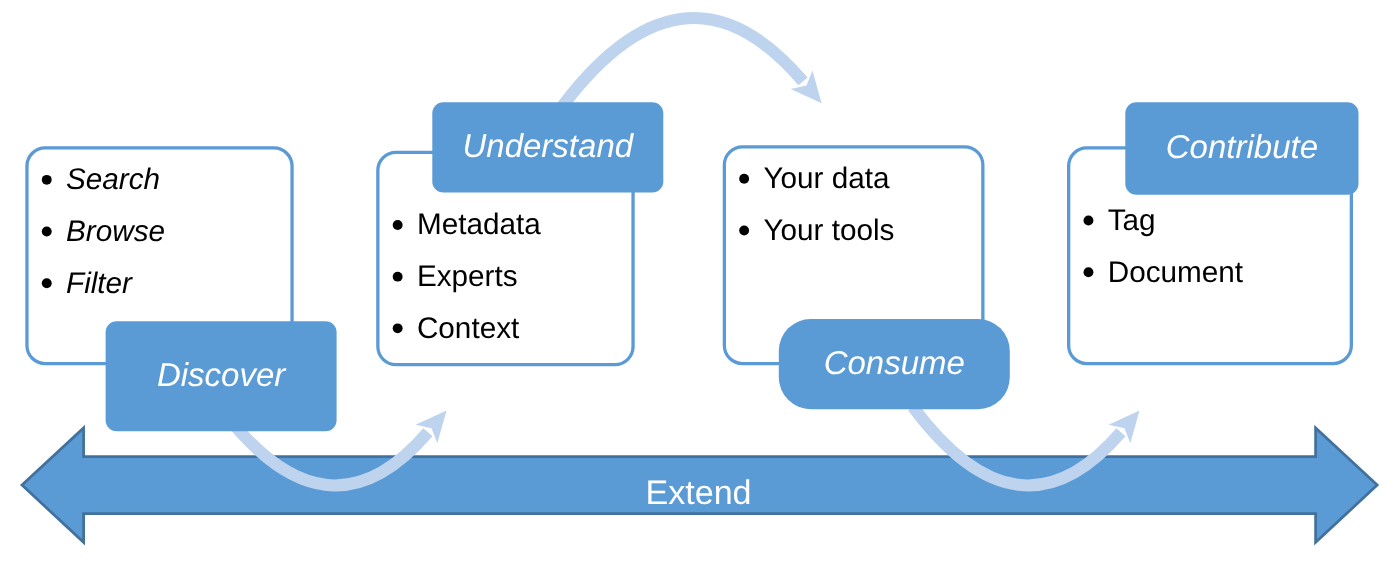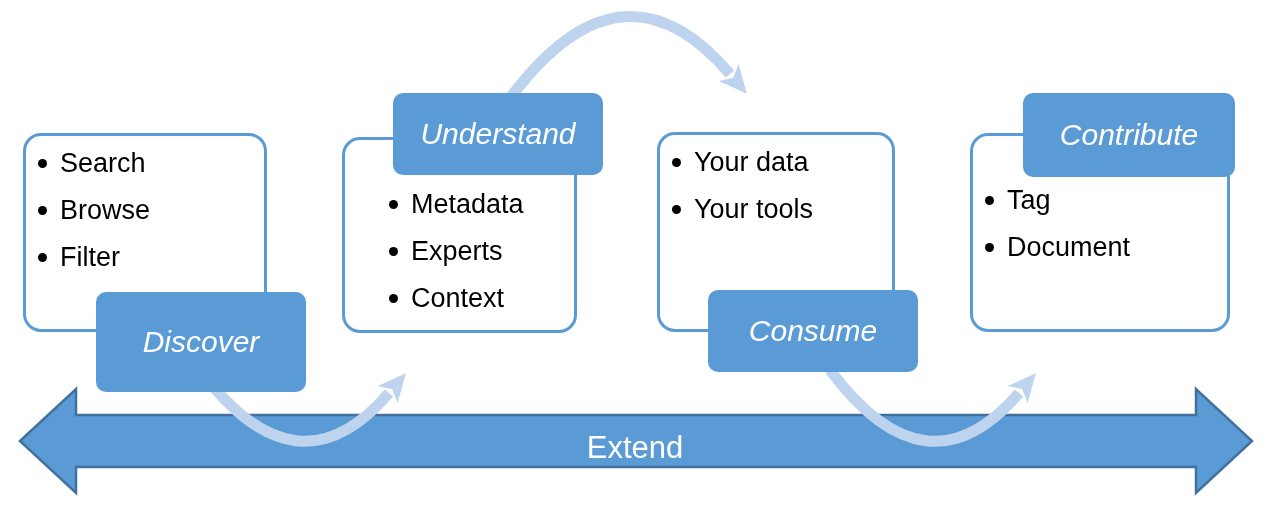--- a/index.html
+++ b/index.html
@@ -78,27 +78,27 @@
   }
   .extend-label{
     position:absolute;
     left:535px;top:429px;width:200px;height:38px;
     display:flex;align-items:center;justify-content:center;
     color:var(--label-text);
     font-size:31px;
     z-index:3;
   }
   
-  .box-discover   {left:23px;  top:133px; width:244px; height:199px;}
-  .box-understand {left:342px; top:137px; width:235px; height:196px;padding-left:32px;}
+  .box-discover   {left:23px;  top:133px; width:244px; height:199px;font-style:italic;}
+  .box-understand {left:342px; top:137px; width:235px; height:196px;}
   .box-consume    {left:657px; top:132px; width:238px; height:200px;}
   .box-contribute {left:970px; top:133px; width:260px; height:199px;}
   .label-discover   {left:96px;   top:292px; width:210px; height:100px;}
   .label-understand {left:393px;  top:93px;  width:210px; height:82px;}
-  .label-consume    {left:708px;  top:290px; width:210px; height:82px;}
+  .label-consume    {left:708px;  top:290px; width:210px; height:82px;border-radius:29px;}
   .label-contribute {left:1023px; top:93px;  width:212px; height:84px;}
 </style>
 </head>
 <body>
 
 <div class="canvas">
 
   <svg class="layer-svg" viewBox="0 0 1270 515" xmlns="http://www.w3.org/2000/svg">
     <defs>
       <marker id="arcHead" markerUnits="userSpaceOnUse" markerWidth="34" markerHeight="34" refX="3" refY="17" orient="auto">

